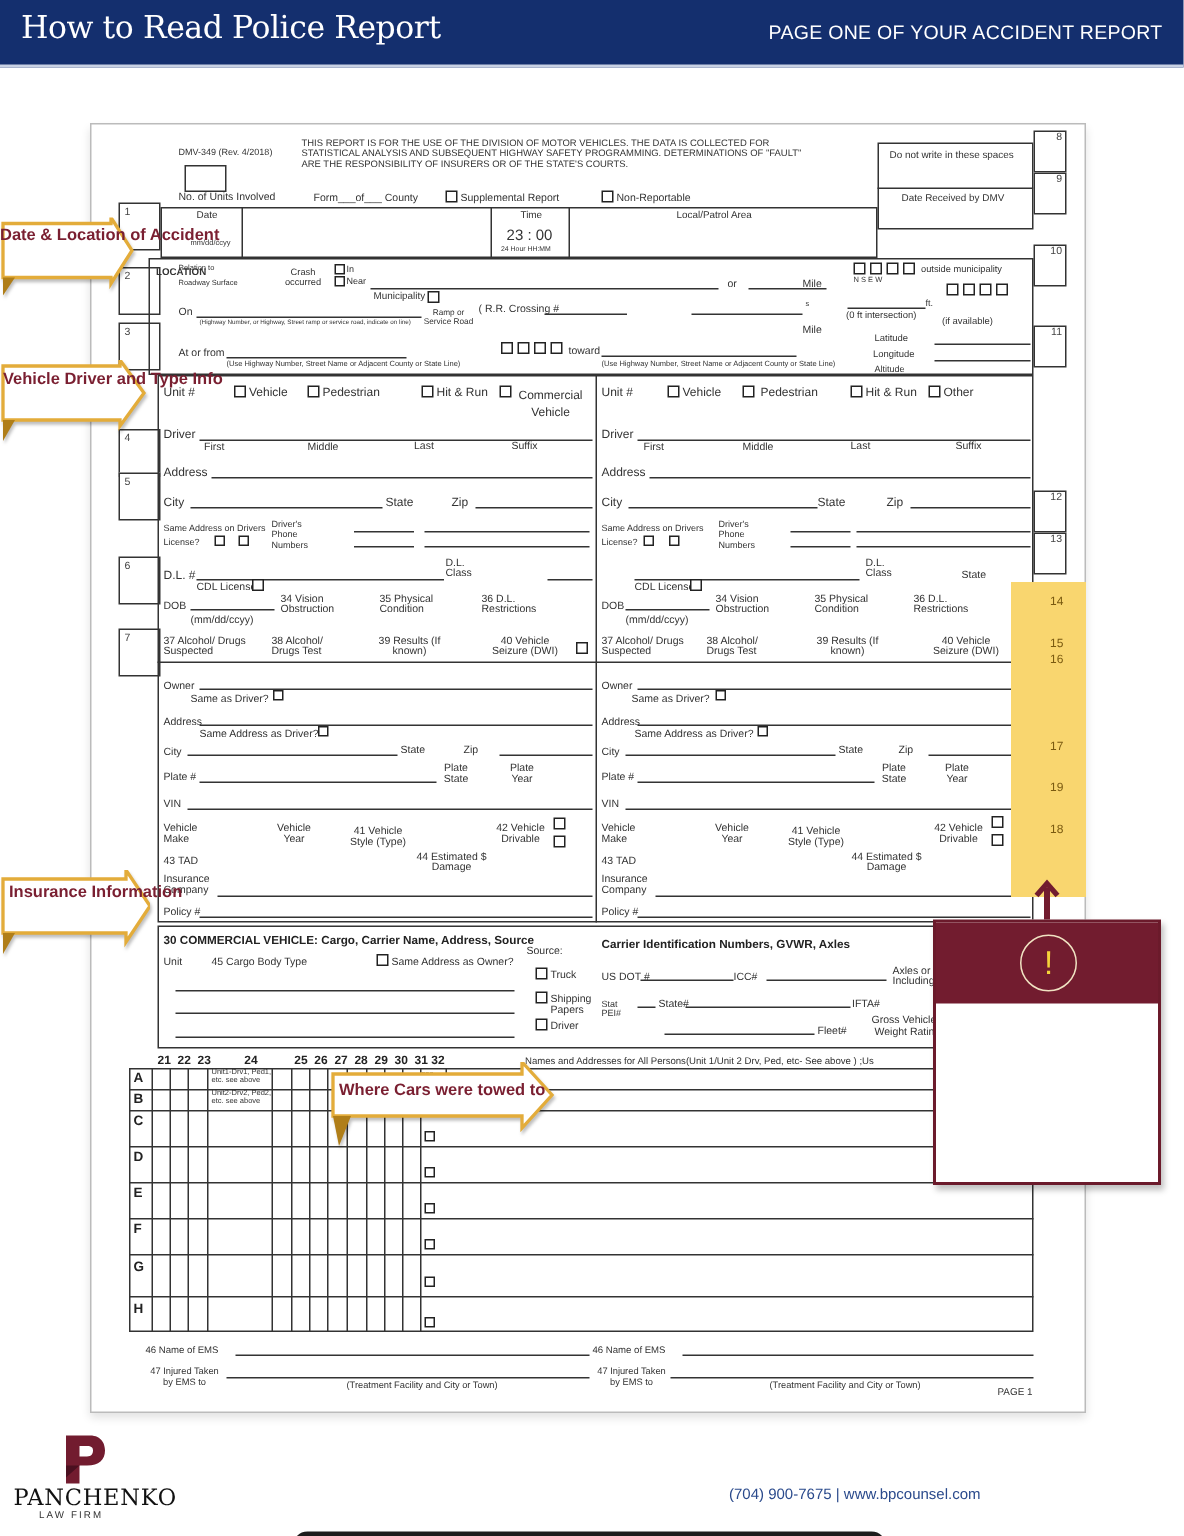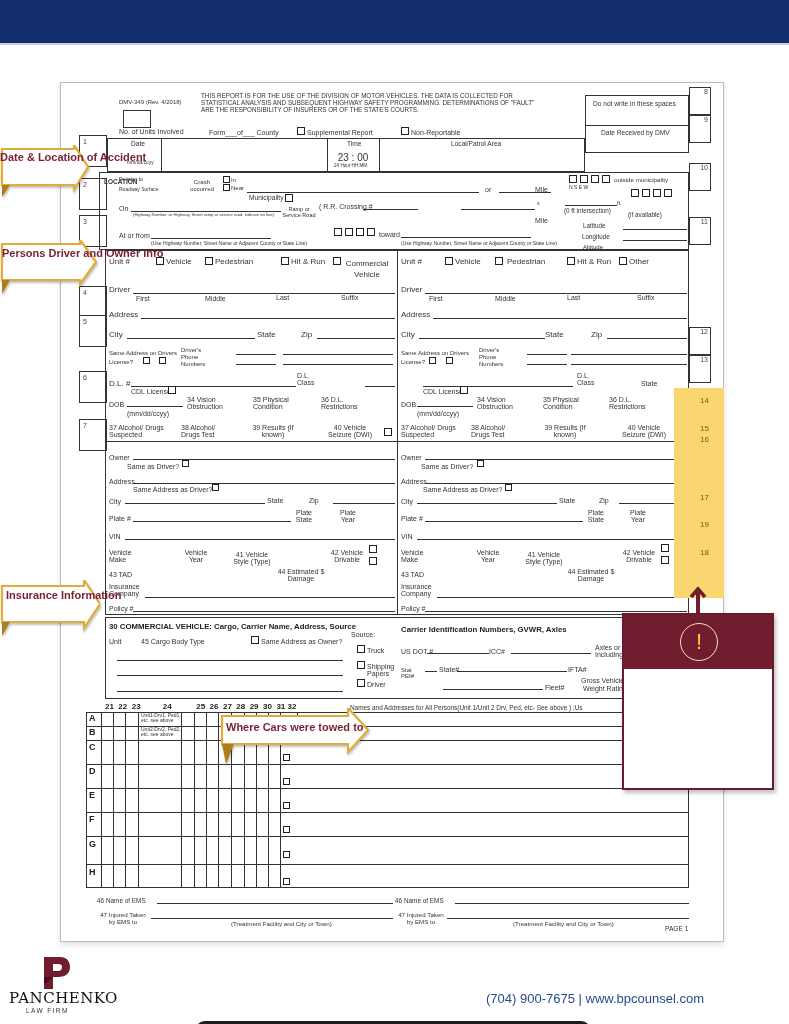--- a/index.html
+++ b/index.html
@@ -22,27 +22,29 @@
   .ynum{position:absolute;left:700px;font-size:8px;color:#7a5a10}
   .callout{position:absolute;filter:drop-shadow(1px 2px 1px rgba(0,0,0,.25))}
   .callout-text{position:absolute;font-weight:bold;color:#7a1f31;font-size:11px;text-align:center;line-height:1.35;white-space:nowrap}
   .fault{position:absolute;left:622px;top:613px;width:152px;height:177px;border:2px solid #6b1a2b;background:#fff;box-shadow:2px 3px 4px rgba(0,0,0,.25)}
   .fault-top{position:absolute;left:0;top:0;width:100%;height:54px;background:#721c2f}
   .fault-ico{position:absolute;left:56px;top:8px;width:38px;height:38px;border:1.5px solid #f0e2c2;border-radius:50%;color:#f5d33a;font-size:22px;text-align:center;line-height:36px}
   .fault-body{position:absolute;left:6px;top:60px;font-size:15.5px;color:#222;line-height:20px;white-space:nowrap}
   .footer-logo-p{position:absolute;left:40px;top:955px;width:32px;height:36px}
   .footer-name{position:absolute;left:9px;top:989px;font-family:"DejaVu Serif",serif;font-size:15px;color:#111;letter-spacing:0.5px}
   .footer-sub{position:absolute;left:26px;top:1007px;font-size:6.5px;color:#333;letter-spacing:1.4px}
-  .footer-contact{position:absolute;left:486px;top:991px;font-size:13px;color:#2a4a8c}
+  .footer-contact{position:absolute;left:486px;top:991px;font-size:10px;color:#2a4a8c}
   .bottom-bar{position:absolute;left:195px;top:1021px;width:396px;height:10px;background:#1d1d1d;border-radius:10px 10px 0 0}
 </style>
 </head>
 <body>
 
 <div class="hdr">
+  <div class="hdr-title">How to Read Police Report</div>
+  <div class="hdr-sub">PAGE ONE OF YOUR ACCIDENT REPORT</div>
 </div>
 
 <div class="page">
 
   <div class="t" style="left:58px;top:16px;font-size:6px">DMV-349 (Rev. 4/2018)</div>
   <div class="box" style="left:62px;top:27px;width:28px;height:18px;border-width:1.2px"></div>
   <div class="t" style="left:140px;top:10px;font-size:6.3px">THIS REPORT IS FOR THE USE OF THE DIVISION OF MOTOR VEHICLES. THE DATA IS COLLECTED FOR</div>
   <div class="t" style="left:140px;top:17px;font-size:6.3px">STATISTICAL ANALYSIS AND SUBSEQUENT HIGHWAY SAFETY PROGRAMMING. DETERMINATIONS OF "FAULT"</div>
   <div class="t" style="left:140px;top:24px;font-size:6.3px">ARE THE RESPONSIBILITY OF INSURERS OR OF THE STATE'S COURTS.</div>
   <div class="sec" style="left:524px;top:12px;width:104px;height:58px"></div>
@@ -441,21 +443,21 @@
 <svg class="callout" style="left:0;top:145px" width="90" height="52">
   <polygon points="2,4 74,4 74,0 88,22 74,44 74,40 2,40" fill="#fff" stroke="#e3ac3a" stroke-width="2.2"></polygon>
   <polygon points="2,40 10,40 2,52" fill="#b07e18"></polygon>
 </svg>
 <div class="callout-text" style="left:0;top:150px;width:76px">Date &amp; Location of Accident</div>
 
 <svg class="callout" style="left:0;top:240px" width="98" height="56">
   <polygon points="2,4 80,4 80,0 96,22 80,44 80,40 2,40" fill="#fff" stroke="#e3ac3a" stroke-width="2.2"></polygon>
   <polygon points="2,40 10,40 2,54" fill="#b07e18"></polygon>
 </svg>
-<div class="callout-text" style="left:2px;top:246px;width:84px">Persons Driver and Owner Info</div>
+<div class="callout-text" style="left:2px;top:246px;width:84px">Vehicle Driver and Type Info</div>
 
 <svg class="callout" style="left:0;top:580px" width="100" height="60">
   <polygon points="2,6 84,6 84,0 100,24 84,48 84,42 2,42" fill="#fff" stroke="#e3ac3a" stroke-width="2.2"></polygon>
   <polygon points="2,42 10,42 2,56" fill="#b07e18"></polygon>
 </svg>
 <div class="callout-text" style="left:6px;top:588px;width:80px">Insurance Information</div>
 
 <svg class="callout" style="left:220px;top:708px" width="150" height="60">
   <polygon points="2,8 128,8 128,0 148,22 128,44 128,36 2,36" fill="#fff" stroke="#e3ac3a" stroke-width="2.2"></polygon>
   <polygon points="2,36 14,36 6,56" fill="#b07e18"></polygon>

